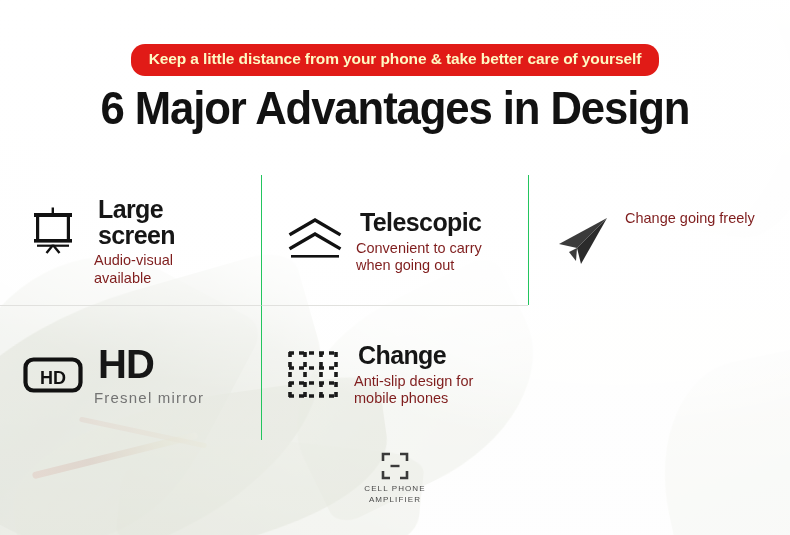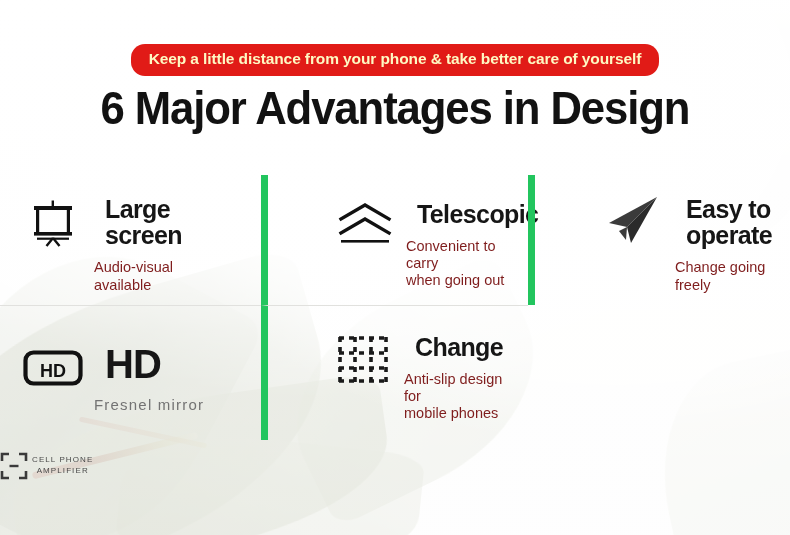--- a/index.html
+++ b/index.html
@@ -156,21 +156,21 @@
     display: grid;
     grid-template-columns: 261px 267px 262px;
     grid-template-rows: 130px 135px;
   }
   .cell {
     position: relative;
     display: flex;
     align-items: center;
     box-sizing: border-box;
   }
-  .cell.bl { border-left: 7px solid #22c55e; padding-left: 44px; }
+  .cell.bl { border-left: 1px solid #22c55e; }
   .cell.bt { border-top: 1px solid #e1e1de; }
 
   .cell-inner {
     display: flex;
     align-items: flex-start;
     gap: 10px;
     padding-left: 24px;
     padding-right: 6px;
     width: 100%;
     box-sizing: border-box;
@@ -187,21 +187,21 @@
   }
   .icon-box svg { display: block; }
 
   .txt { padding-top: 0; min-width: 0; }
   .feat-title {
     font-size: 25px;
     font-weight: bold;
     color: #161616;
     line-height: 1.02;
     letter-spacing: -0.6px;
-    margin: 11px;
+    margin: 4px;
     white-space: pre-line;
   }
   .feat-sub {
     font-size: 14.5px;
     color: #7f1d1d;
     line-height: 1.18;
     margin: 3px 0 0 0;
     white-space: pre-line;
   }
   .feat-title.hd { font-size: 40px; letter-spacing: -1px; }
@@ -215,21 +215,21 @@
   .c5 .cell-inner { padding-left: 20px; }
   .c6 .cell-inner { padding-left: 22px; }
 
   
   .logo {
     position: absolute;
     left: 0;
     top: 452px;
     width: 790px;
     display: flex;
-    flex-direction: row;
+    flex-direction: column;
     align-items: center;
     gap: 4px;
   }
   .logo-mark { width: 28px; height: 28px; }
   .logo-text {
     font-size: 8px;
     color: #4a4a4a;
     letter-spacing: 1.1px;
     text-align: center;
     line-height: 1.35;
@@ -308,22 +308,20 @@
       <div class="cell c3 bl">
         <div class="cell-inner">
           <div class="icon-box">
             <svg width="58" height="56" viewBox="0 0 58 56">
               <path d="M52 4 L4 30 L22 34 Z" fill="#3b3b3b"></path>
               <path d="M52 4 L22 34 L26 50 Z" fill="#2b2b2b"></path>
               <path d="M14 38 L22 34 L21 47 Z" fill="#3b3b3b"></path>
             </svg>
           </div>
           <div class="txt">
-            <div class="feat-title">Easy to
-operate</div>
             <div class="feat-sub">Change going freely</div>
           </div>
         </div>
       </div>
 
       <div class="cell c4 bt">
         <div class="cell-inner">
           <div class="icon-box">
             <svg width="60" height="40" viewBox="0 0 60 40">
               <rect x="2.5" y="4.5" width="55" height="31" rx="8" ry="8" fill="none" stroke="#111" stroke-width="4.2"></rect>

